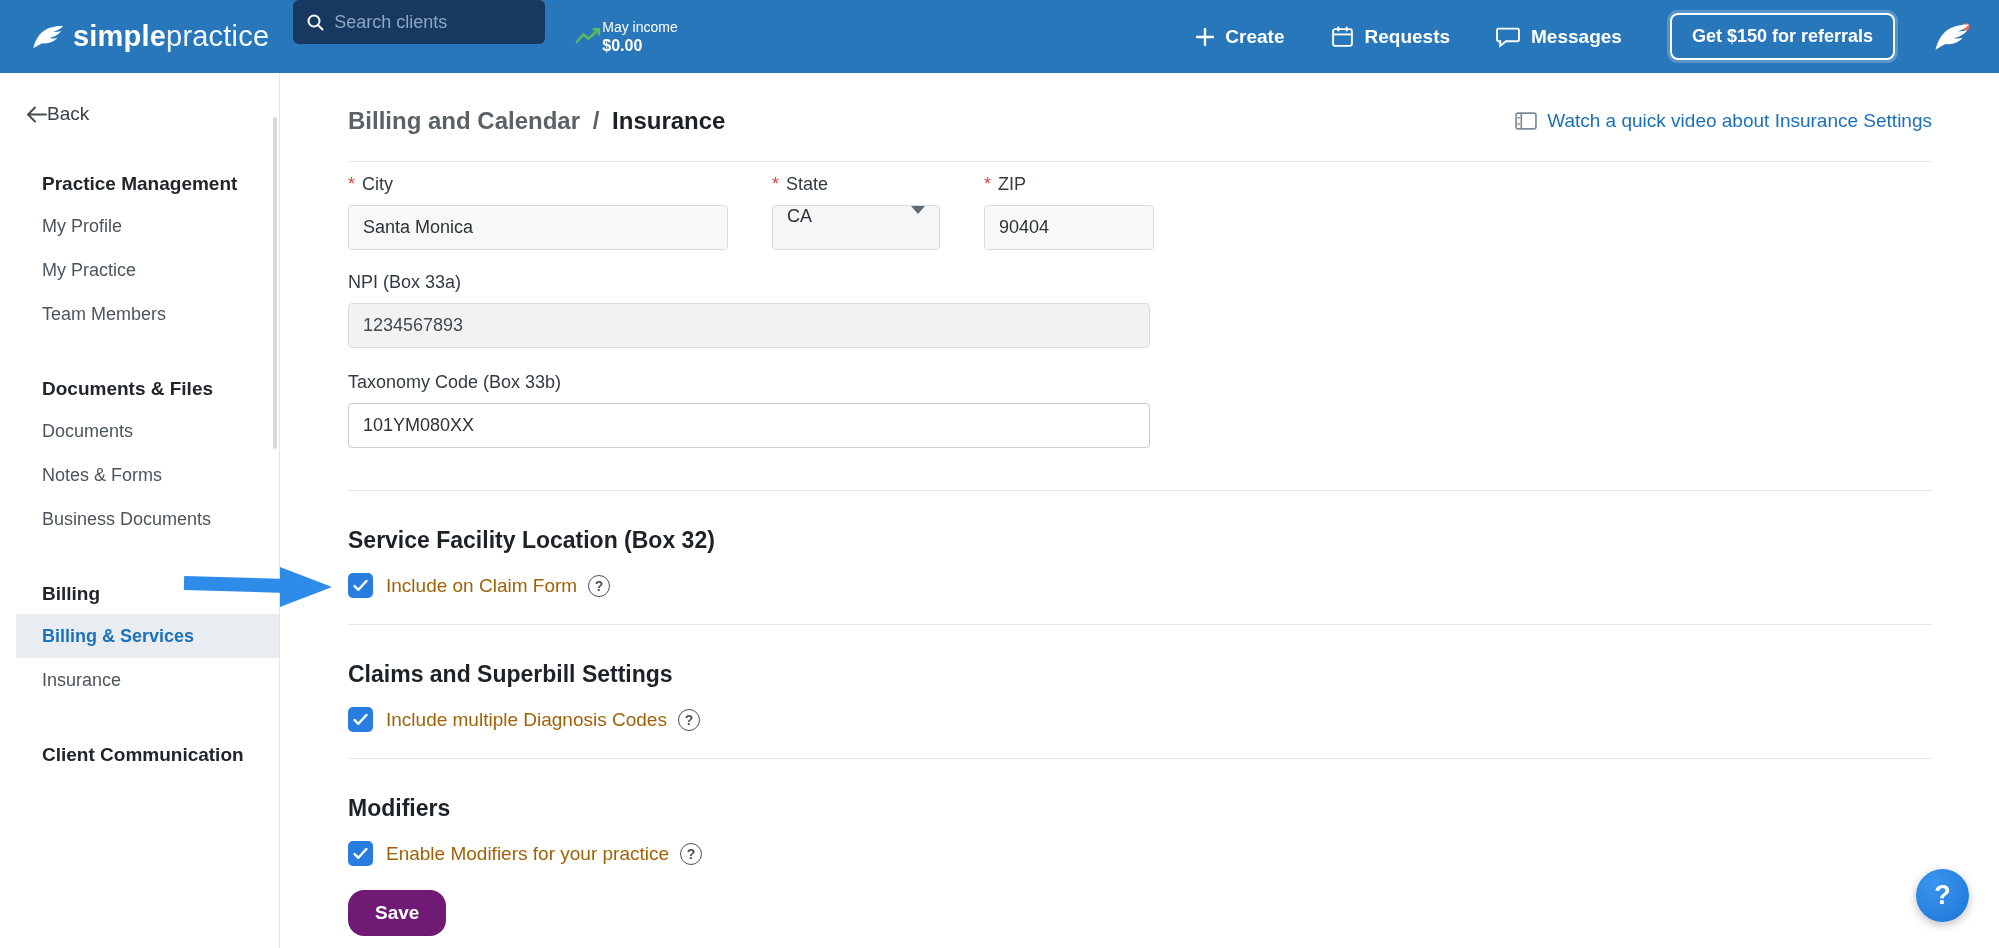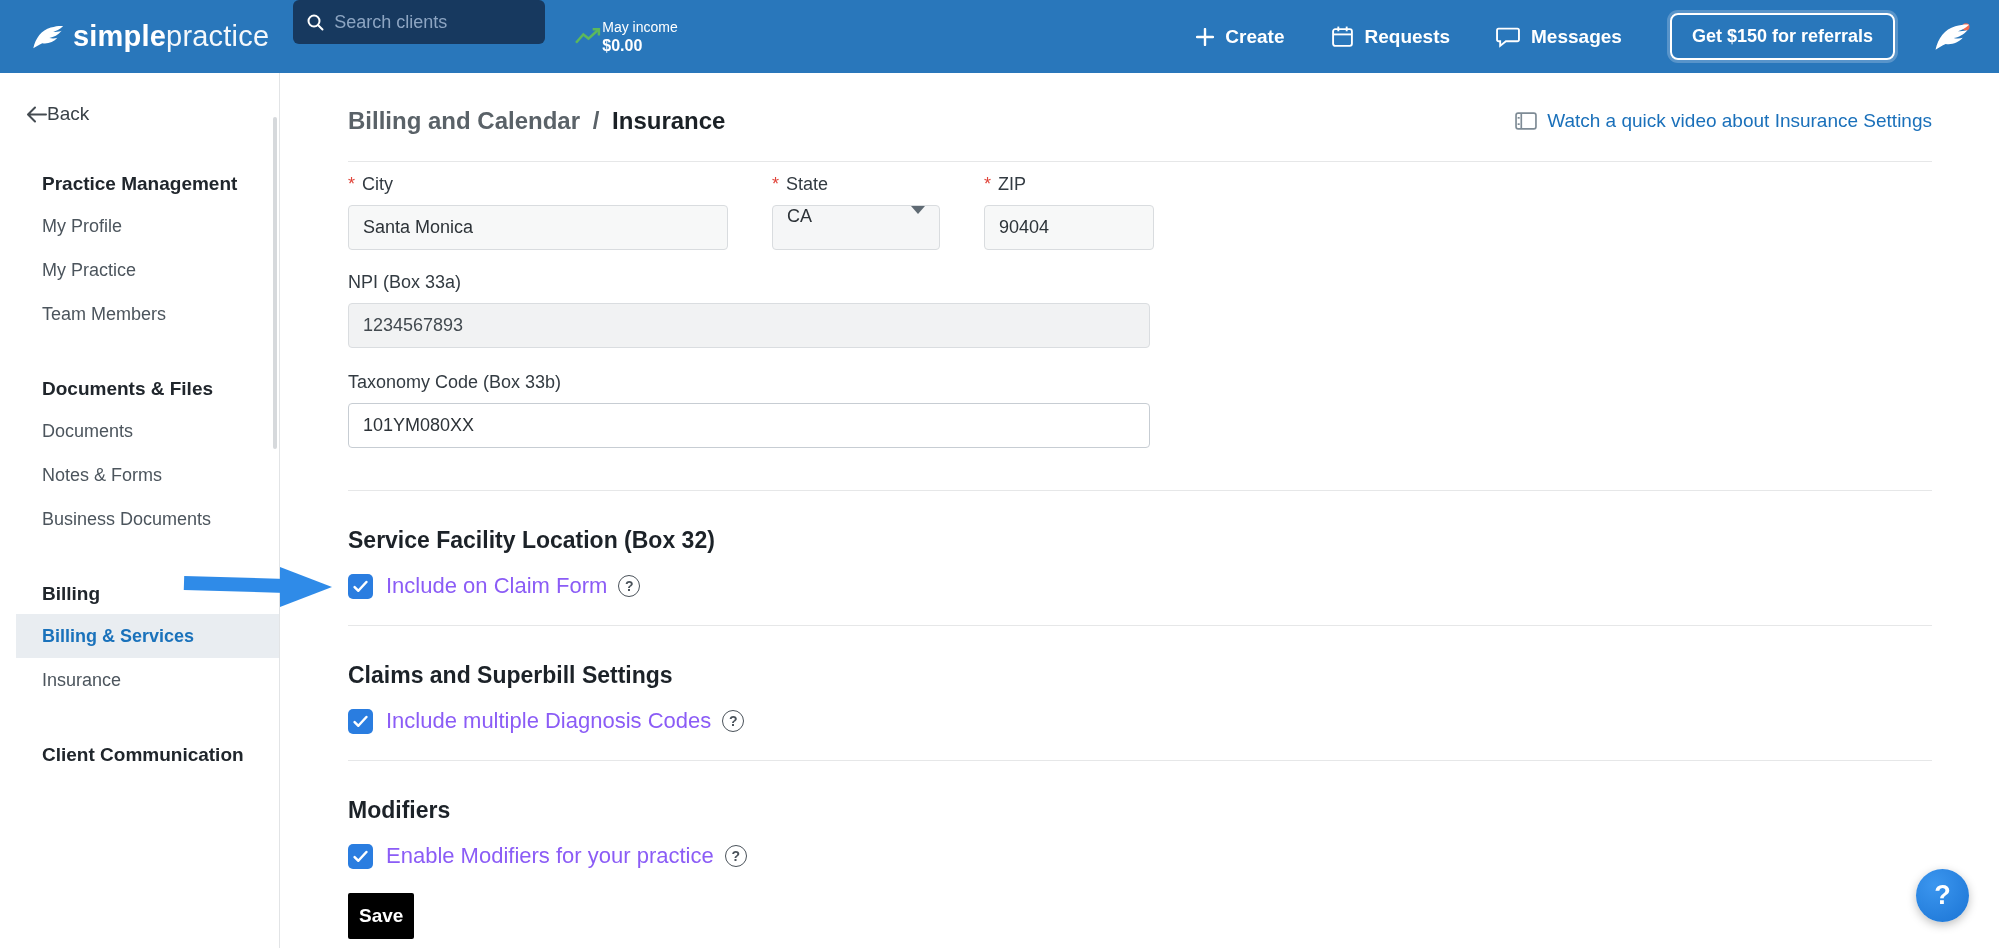--- a/index.html
+++ b/index.html
@@ -58,25 +58,25 @@
   .input-disabled { background:#f1f2f3; border-color:#dadde0; color:#42494f; }
   .input-white { background:#fff; border-color:#c7cdd3; }
   .w-city { width:380px; } .w-zip { width:170px; } .w-long { width:802px; }
   .select-input { width:168px; height:45px; border:1px solid #d9dcdf; border-radius:4px; background:#f5f6f7; display:flex; align-items:flex-start; justify-content:space-between; padding:0 14px; font-size:18px; color:#2d3338; cursor:pointer; }
   .caret { width:0; height:0; border-left:7px solid transparent; border-right:7px solid transparent; border-top:8px solid #5f6a73; }
 
   
   .sec-heading { margin-top:36px; font-size:23px; font-weight:700; color:#1c2228; line-height:26px; }
   .check-row { margin-top:20px; display:flex; align-items:center; position:relative; }
   .checkbox { width:25px; height:25px; flex:0 0 25px; border-radius:5px; background:#2a7de0; display:flex; align-items:center; justify-content:center; cursor:pointer; }
-  .check-label { margin:0 11px 0 13px; font-size:22px; color:#8b5cf6; }
+  .check-label { margin:0 11px 0 13px; font-size:19px; color:#a16207; }
   .qmark { width:22px; height:22px; border:1.7px solid #4a525a; border-radius:50%; display:flex; align-items:center; justify-content:center; font-size:14px; font-weight:700; color:#4a525a; cursor:pointer; }
   .annot-arrow { position:absolute; left:-168px; top:50%; transform:translateY(-50%); z-index:5; }
 
-  .save-btn { margin-top:24px; background:#000000; color:#fff; border:none; border-radius:2px; font-size:19px; font-weight:700; padding:12px 11px; font-family:inherit; cursor:pointer; display:inline-block; }
+  .save-btn { margin-top:24px; background:#701a75; color:#fff; border:none; border-radius:16px; font-size:19px; font-weight:700; padding:12px 27px; font-family:inherit; cursor:pointer; display:inline-block; }
 
   .help-fab { position:absolute; right:30px; bottom:26px; width:53px; height:53px; border-radius:50%; background:radial-gradient(circle at 35% 30%, #3b96ef, #1b74d4); border:none; color:#fff; font-size:27px; font-weight:700; box-shadow:0 3px 10px rgba(0,0,0,.25); display:flex; align-items:center; justify-content:center; font-family:inherit; cursor:pointer; }
 </style>
 </head>
 <body>
 
 <div class="page">
 
   <header class="topbar">
     <div class="brand">

